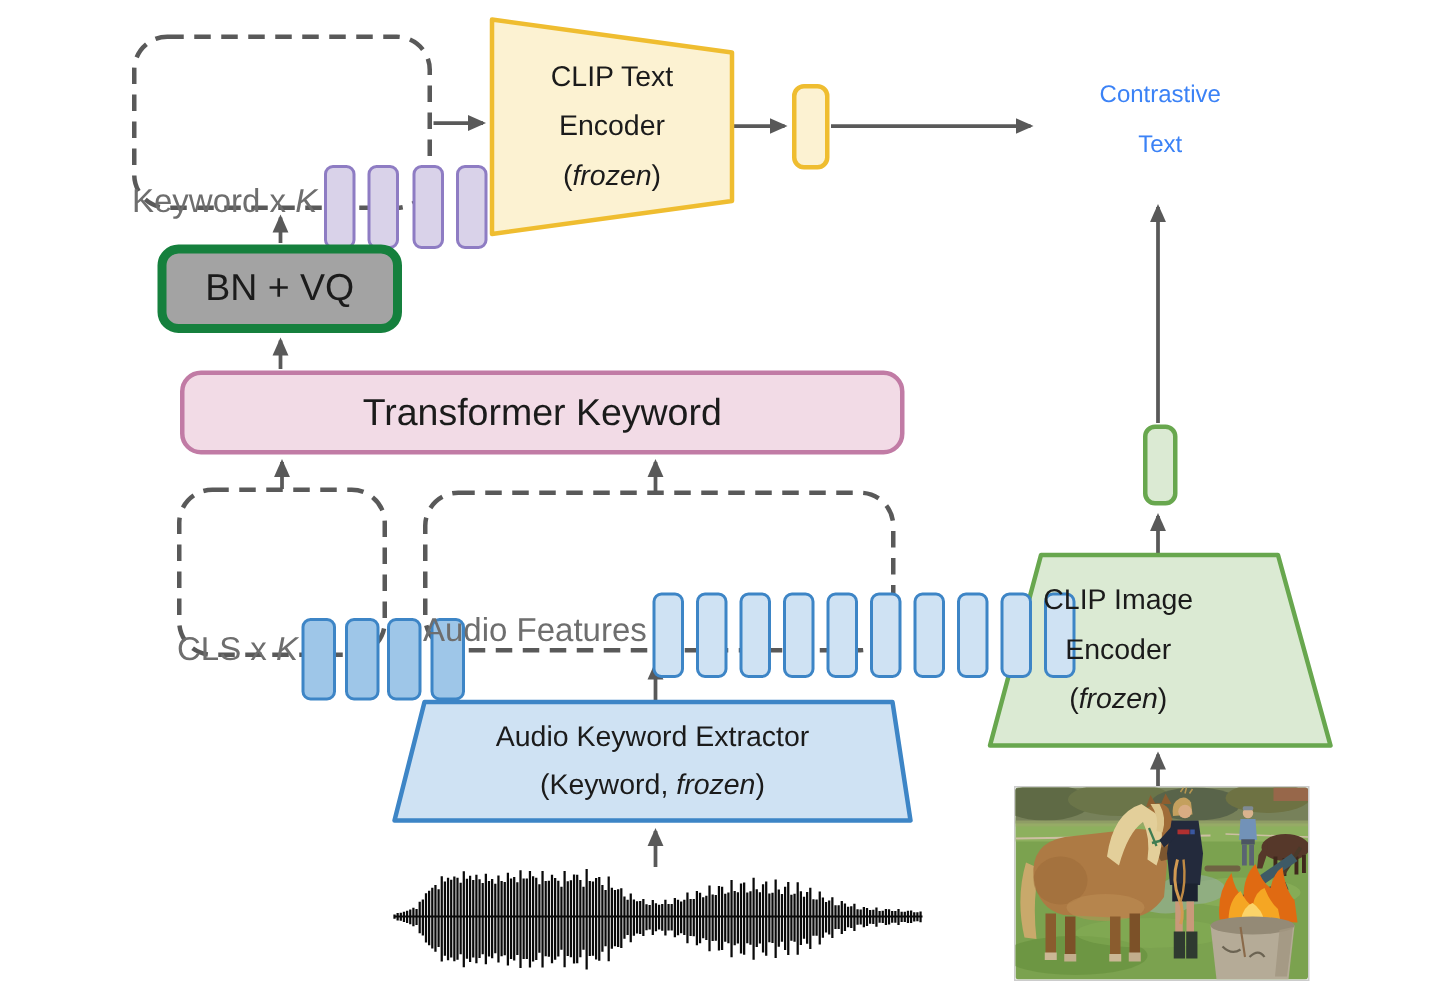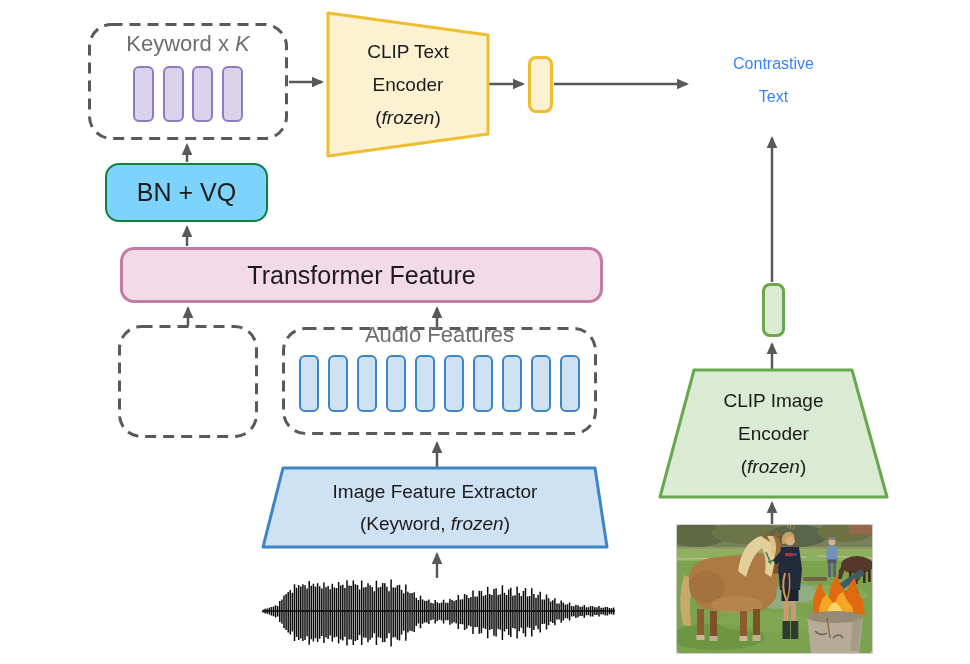--- a/index.html
+++ b/index.html
@@ -3,43 +3,43 @@
 <meta charset="utf-8">
 <style>
   html,body{margin:0;padding:0;background:#ffffff;}
   body{width:970px;height:664px;overflow:hidden;font-family:"Liberation Sans",sans-serif;}
   #app{position:relative;width:970px;height:664px;background:#ffffff;}
   #base{position:absolute;left:0;top:0;}
 
   .overlay{position:absolute;box-sizing:border-box;}
 
   
-  .dashed-group{display:flex;flex-direction:column;align-items:center;}
+  .dashed-group{display:flex;flex-direction:row;align-items:center;margin-top:48px;}
   .box-label{color:#6e6e6e;white-space:nowrap;}
   .lbl22{font-size:22px;line-height:26px;}
   .it{font-style:italic;}
 
   .token-row{display:flex;}
   .tok{box-sizing:border-box;border-radius:6px;}
   .tok-purple{width:21px;height:56px;background:#D9D2E9;border:2.5px solid #8E7CC3;margin:0 4.25px;}
   .tok-blue{width:23px;height:55px;background:#9EC6E8;border:2.5px solid #3D85C6;margin:0 2.75px;}
   .tok-lightblue{width:20.5px;height:57px;background:#CFE2F3;border:2.5px solid #3D85C6;margin:0 4.25px;}
 
   .solid-box{display:flex;align-items:center;justify-content:center;border-radius:14px;color:#1b1b1b;font-size:25px;}
-  #bnvq{left:105px;top:163px;width:163px;height:59px;background:#7dd3fc;border:2px solid #15803d;}
+  #bnvq{left:105px;top:163px;width:163px;height:59px;background:#a3a3a3;border:6px solid #15803d;}
   #transformer{left:120px;top:247px;width:483px;height:56px;background:#F2DBE6;border:3px solid #C17BA5;}
 
   .pill{border-radius:8px;}
   #yellow-pill{left:528px;top:56px;width:25px;height:57px;background:#FCF2D2;border:3px solid #EFBD30;}
   #green-pill{left:762px;top:283px;width:23px;height:54px;background:#DBEAD3;border:3px solid #68A74E;}
 
   .enc-label{display:flex;flex-direction:column;justify-content:center;text-align:center;color:#1b1b1b;font-size:19px;line-height:33px;}
   #text-enc-label{left:328px;top:13px;width:160px;height:143px;}
   #audio-ext-label{left:263px;top:468px;width:344px;height:79px;line-height:32px;}
-  #img-enc-label{left:660px;top:370px;width:227px;height:127px;}
+  #img-enc-label{left:632px;top:370px;width:227px;height:127px;}
 
   #keyword-box{left:88px;top:23px;width:200px;height:117px;padding-top:8px;}
   #keyword-box .token-row{margin-top:9px;}
   #cls-box{left:118px;top:325px;width:140px;height:113px;padding-top:7px;}
   #cls-box .token-row{margin-top:12px;}
   #audio-box{left:282px;top:314px;width:315px;height:108px;padding-top:8px;}
   #audio-box .token-row{margin-top:7px;}
 
   #loss-label{left:691px;top:47px;width:165px;text-align:center;font-size:16px;line-height:33px;color:#3b82f6;}
 </style>
@@ -195,23 +195,32 @@
         <div class="tok tok-purple"></div>
         <div class="tok tok-purple"></div>
       </div>
   </div>
 
   <div class="overlay solid-box" id="bnvq">
     <span>BN + VQ</span>
   </div>
 
   <div class="overlay solid-box" id="transformer">
-    <span>Transformer Feature</span>
-  </div>
-
+    <span>Transformer Keyword</span>
+  </div>
+
+  <div class="overlay dashed-group" id="cls-box">
+    <div class="box-label lbl22"><span>CLS x </span><span class="it">K</span></div>
+    <div class="token-row">
+        <div class="tok tok-blue"></div>
+        <div class="tok tok-blue"></div>
+        <div class="tok tok-blue"></div>
+        <div class="tok tok-blue"></div>
+      </div>
+  </div>
 
   <div class="overlay dashed-group" id="audio-box">
     <div class="box-label lbl22">Audio Features</div>
     <div class="token-row">
         <div class="tok tok-lightblue"></div>
         <div class="tok tok-lightblue"></div>
         <div class="tok tok-lightblue"></div>
         <div class="tok tok-lightblue"></div>
         <div class="tok tok-lightblue"></div>
         <div class="tok tok-lightblue"></div>
@@ -225,21 +234,21 @@
   <div class="overlay pill" id="yellow-pill"></div>
   <div class="overlay pill" id="green-pill"></div>
 
   <div class="overlay enc-label" id="text-enc-label">
     <div>CLIP Text</div>
     <div>Encoder</div>
     <div><span>(</span><span class="it">frozen</span><span>)</span></div>
   </div>
 
   <div class="overlay enc-label" id="audio-ext-label">
-    <div>Image Feature Extractor</div>
+    <div>Audio Keyword Extractor</div>
     <div><span>(Keyword, </span><span class="it">frozen</span><span>)</span></div>
   </div>
 
   <div class="overlay enc-label" id="img-enc-label">
     <div>CLIP Image</div>
     <div>Encoder</div>
     <div><span>(</span><span class="it">frozen</span><span>)</span></div>
   </div>
 
   <div class="overlay" id="loss-label">

